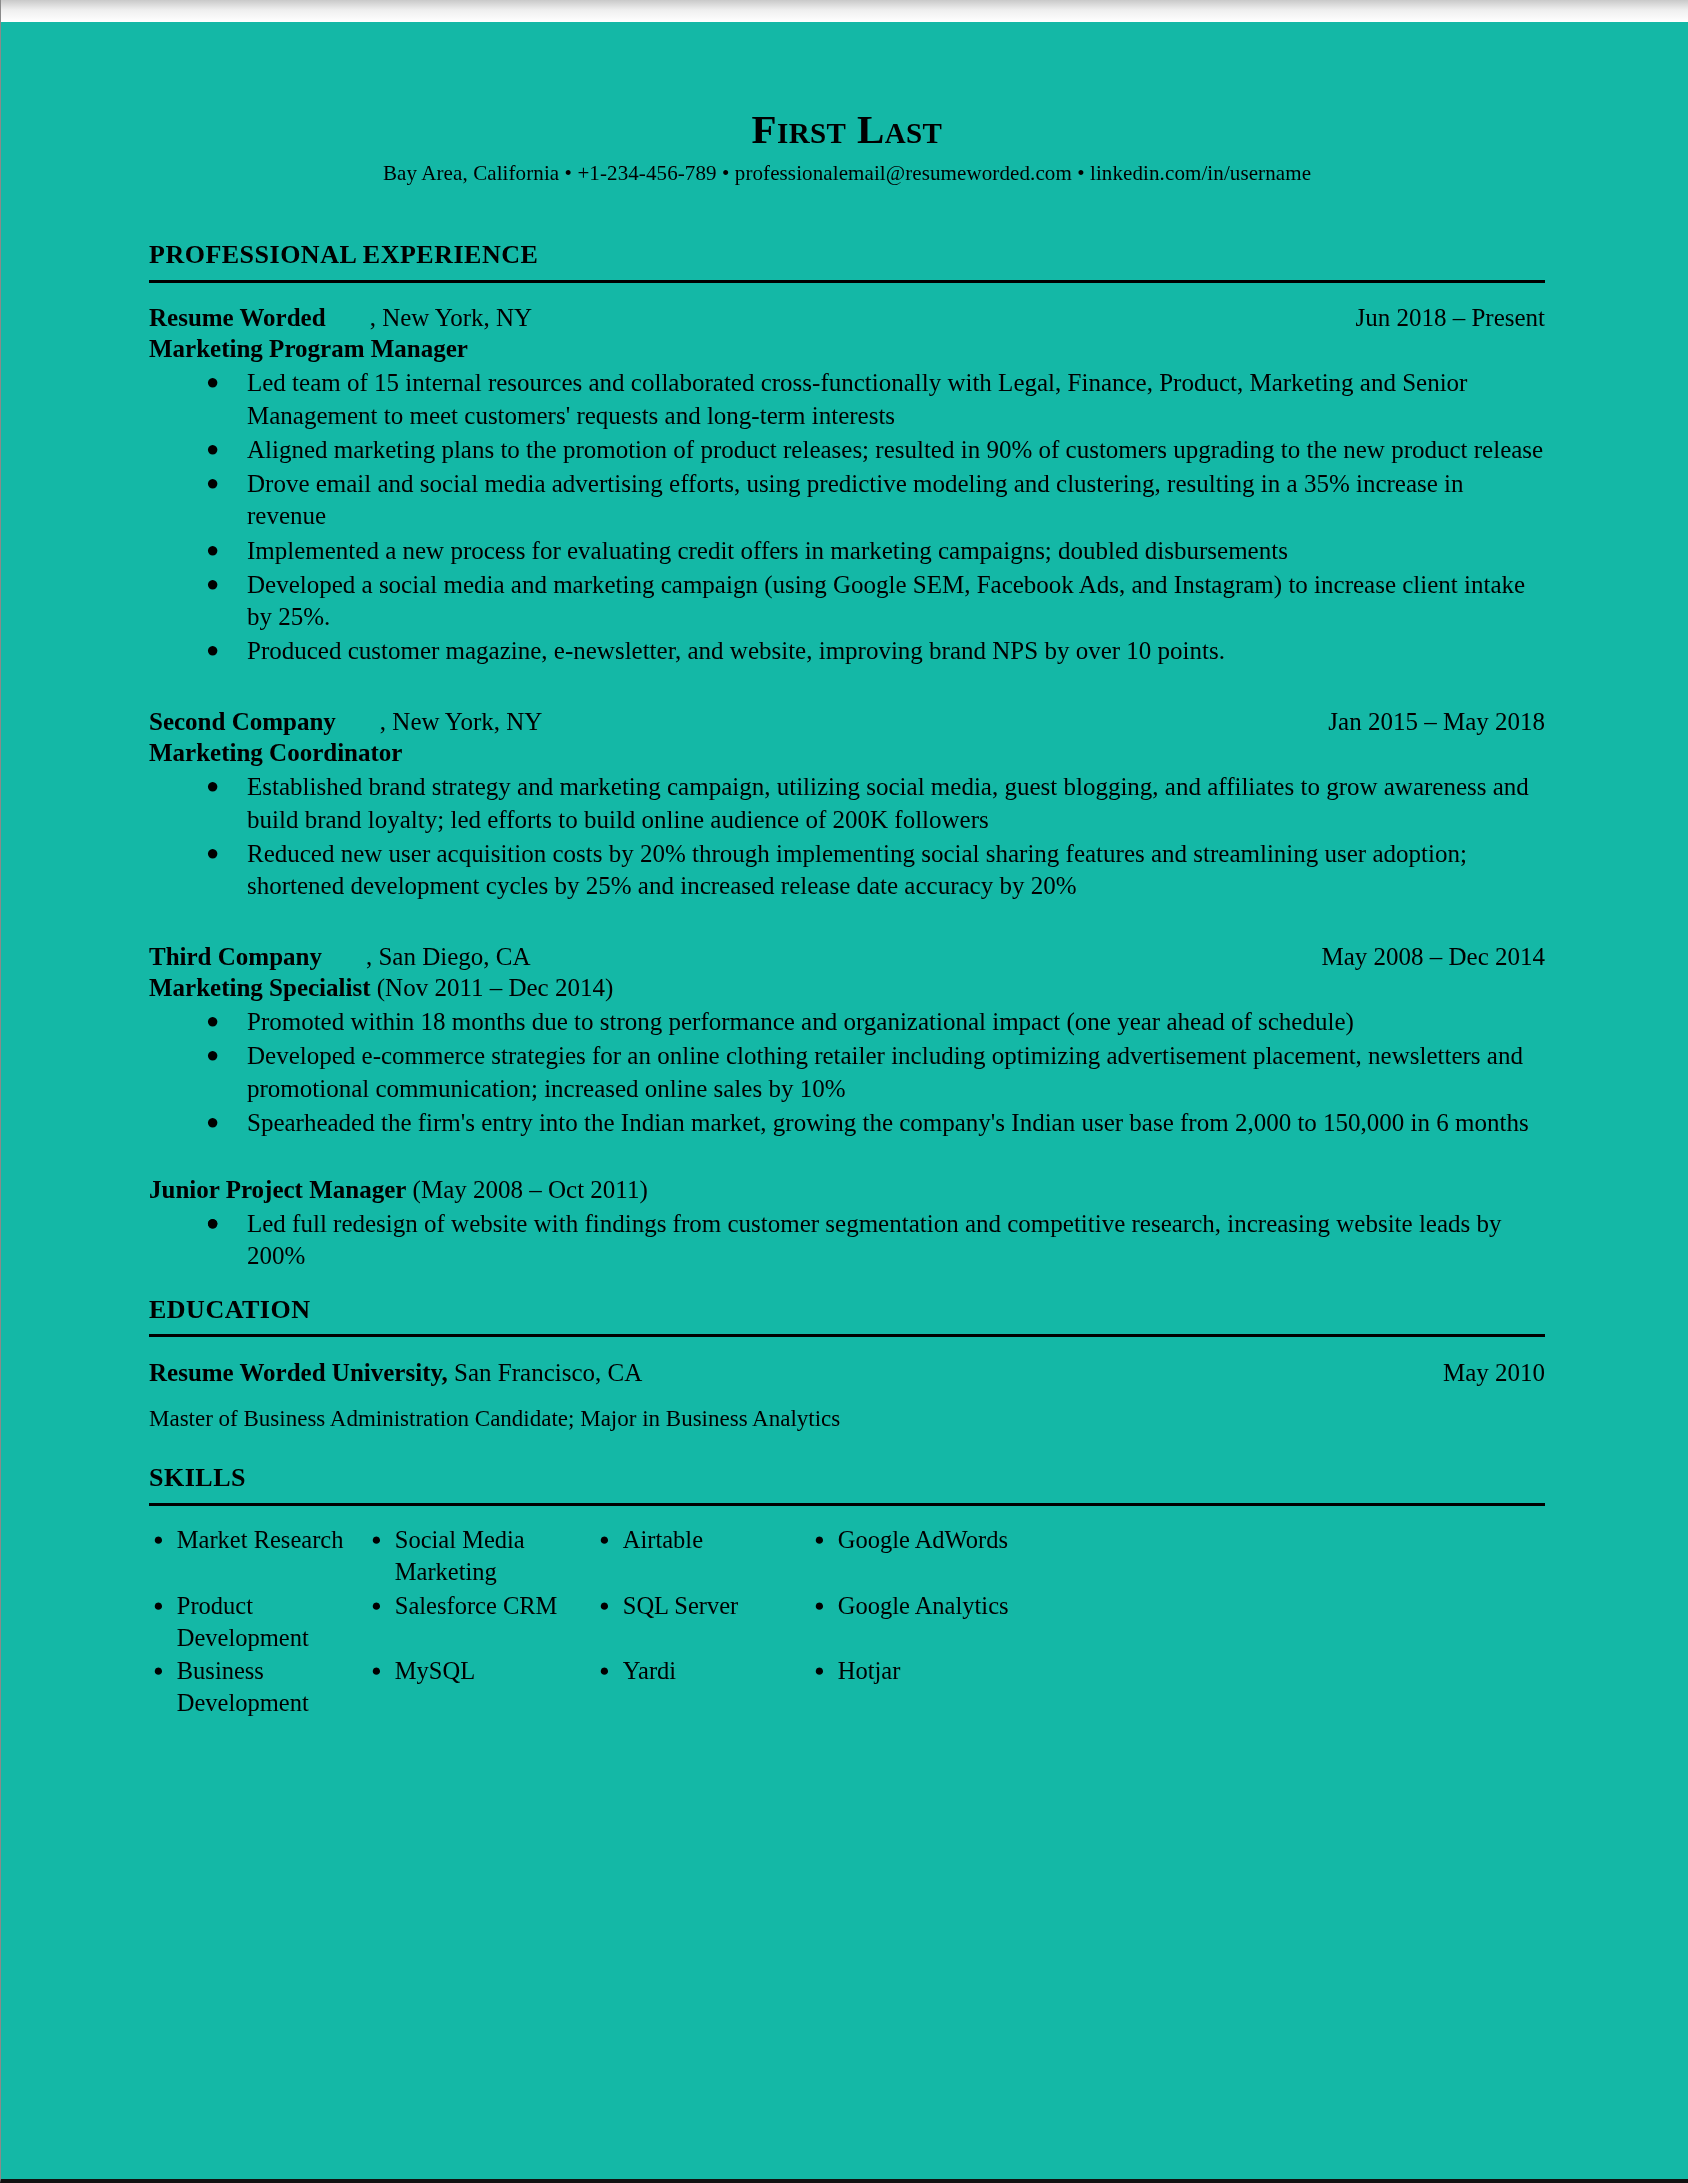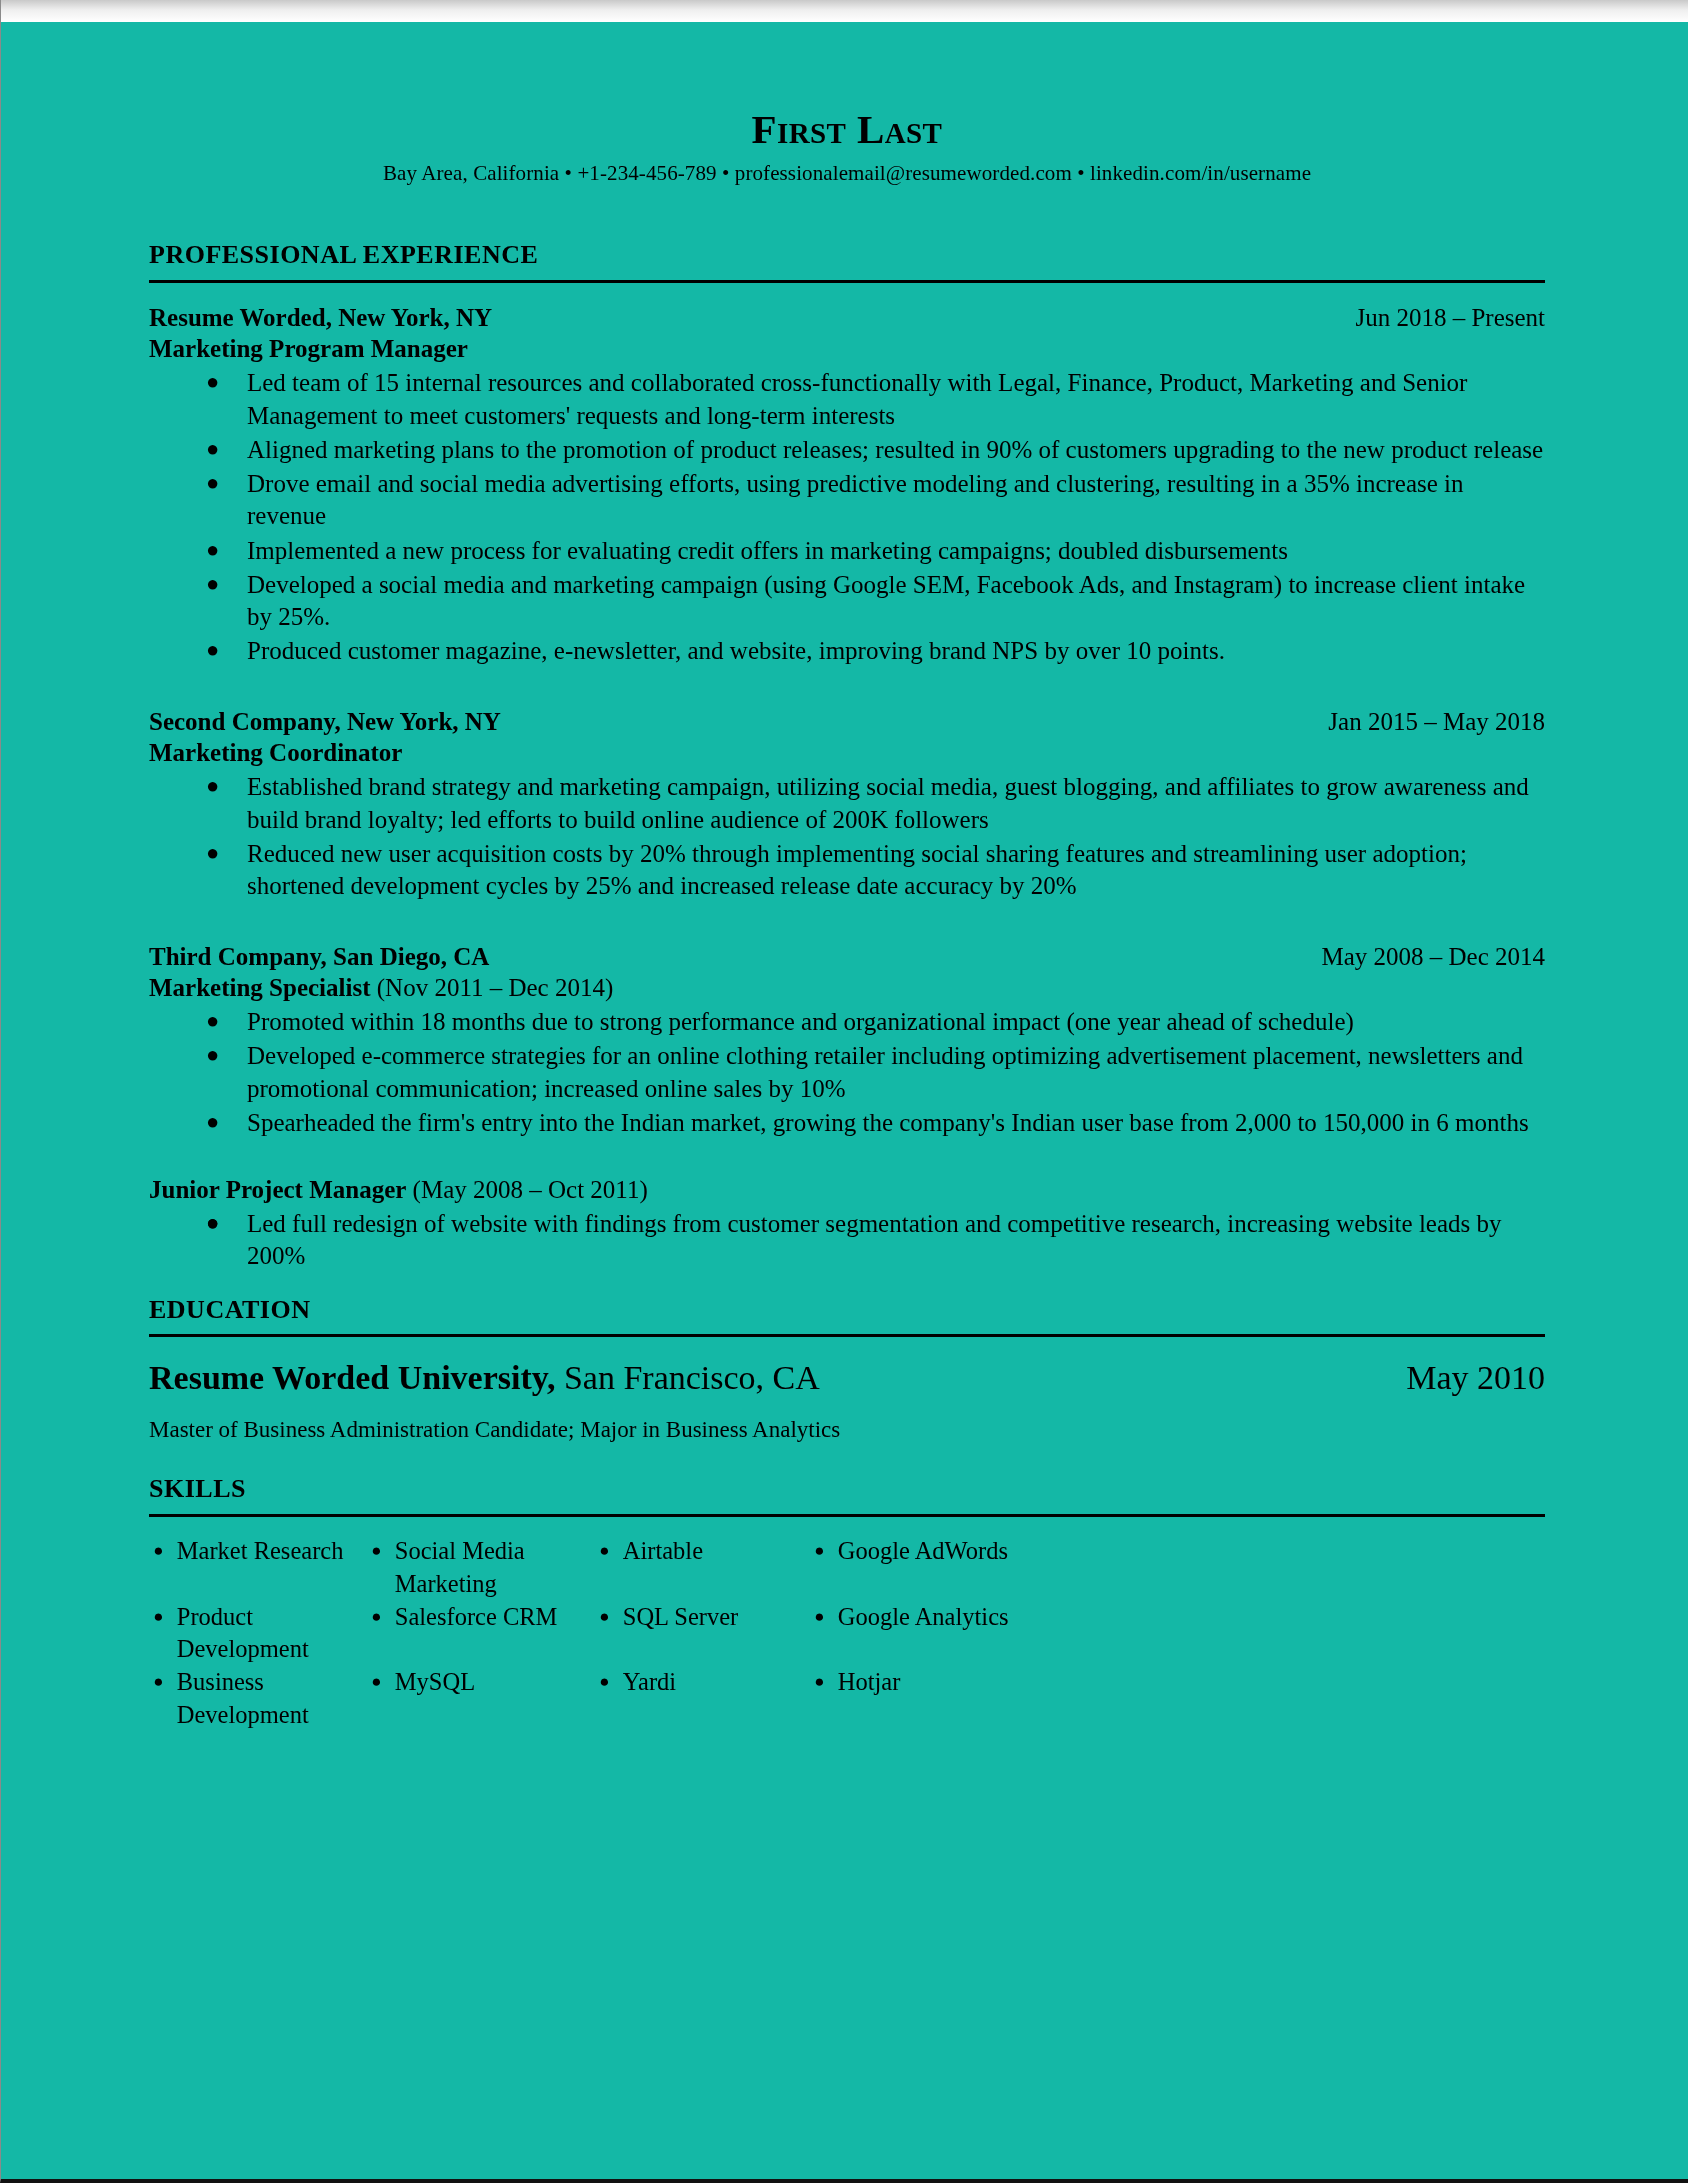--- a/index.html
+++ b/index.html
@@ -73,21 +73,21 @@
   
   .job { margin-top: 20px; }
   .job-head {
     display: flex;
     justify-content: space-between;
     align-items: baseline;
     font-size: 25px;
     line-height: 1.22;
   }
   .job-org { font-weight: bold; }
-  .job-loc { font-weight: bold; }
+  .job-loc { font-weight: normal; padding-left: 44px; }
   .job-dates { font-weight: normal; white-space: nowrap; }
   .job-title {
     font-size: 25px;
     font-weight: bold;
     line-height: 1.22;
     margin-top: 0.8px;
   }
   .job-title .sub-dates { font-weight: normal; }
 
   .bullets {
@@ -111,21 +111,21 @@
   }
 
   .gap-job { margin-top: 39px; }
   .gap-sub { margin-top: 35px; }
 
   
   .edu-head {
     display: flex;
     justify-content: space-between;
     align-items: baseline;
-    font-size: 34px;
+    font-size: 25px;
     line-height: 1.25;
     margin-top: 20px;
   }
   .edu-school { font-weight: bold; }
   .edu-loc { font-weight: normal; }
   .edu-date { font-weight: normal; white-space: nowrap; margin-left: 10px; }
   .edu-degree {
     font-size: 23px;
     line-height: 1.25;
     margin-top: 16px;

